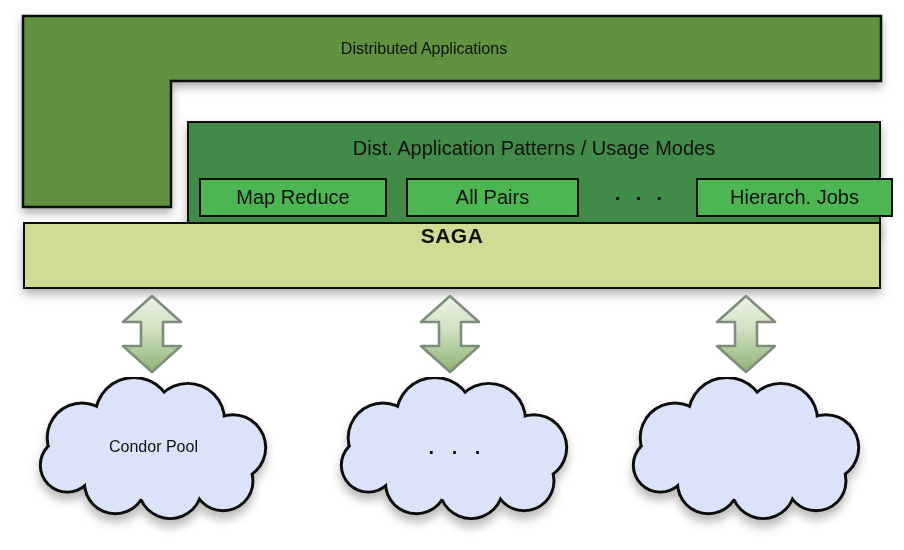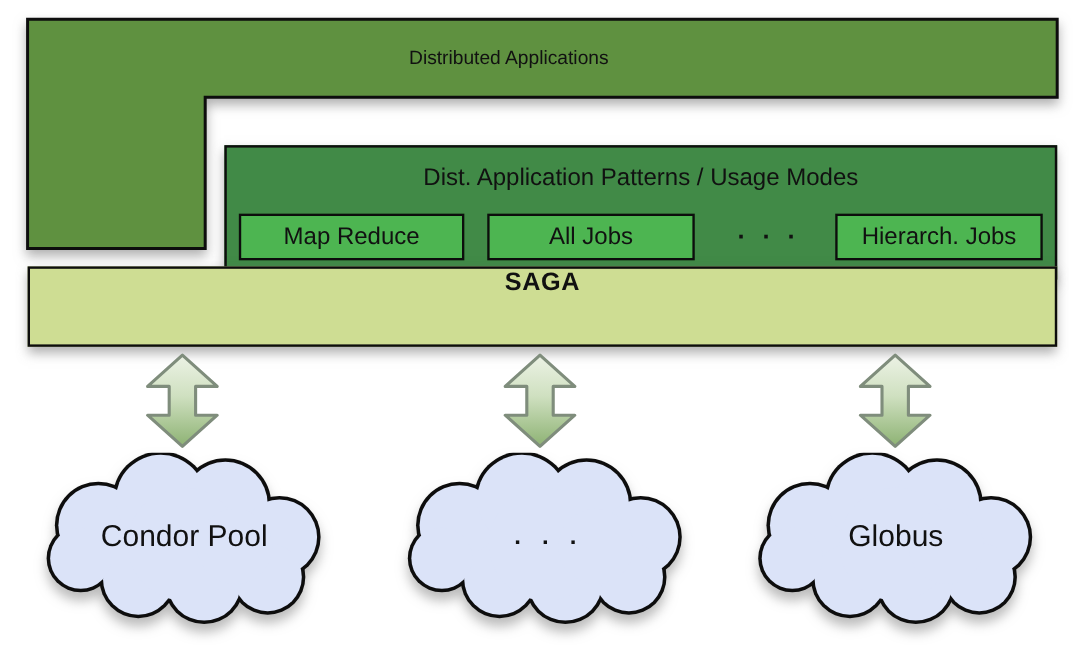--- a/index.html
+++ b/index.html
@@ -45,21 +45,21 @@
   }
   .pattern-item{
     position:absolute;top:55px;height:39px;box-sizing:border-box;
     background:var(--item-box);
     border:2px solid var(--outline);
     display:flex;align-items:center;justify-content:center;
     font-size:20px;
   }
   .item-mapreduce{left:10px;width:188px;}
   .item-allpairs{left:217px;width:173px;}
-  .item-hierarch{left:507px;width:173px;}
+  .item-hierarch{left:507px;width:197px;}
   .pattern-ellipsis{
     position:absolute;left:413px;top:55px;width:74px;height:39px;
     display:flex;align-items:center;justify-content:center;
     font-size:21px;font-weight:bold;letter-spacing:4px;text-indent:4px;
   }
 
   
   .saga-bar{
     left:23px;top:222px;width:858px;height:67px;box-sizing:border-box;
     background:var(--saga-box);
@@ -79,21 +79,21 @@
   .cloud-svg{position:absolute;top:377px;width:245px;height:147px;
     filter:drop-shadow(0px 7px 5px rgba(120,120,120,0.5));}
   .cloud-1{left:31px;}
   .cloud-2{left:332px;}
   .cloud-3{left:624px;}
   .cloud-outline-g{fill:var(--outline);}
   .cloud-fill-g{fill:var(--cloud-fill);}
   .cloud-label{
     top:377px;width:245px;height:140px;
     display:flex;align-items:center;justify-content:center;
-    font-size:25px;
+    font-size:16px;
   }
   .cloud-label-1{left:31px;}
   .cloud-label-2{left:332px;letter-spacing:6px;text-indent:6px;font-weight:bold;font-size:20px;}
   .cloud-label-3{left:624px;}
 </style>
 </head>
 <body>
 
 <div id="stage">
 
@@ -138,21 +138,21 @@
     <polygon class="lshape" points="23,16 881,16 881,81 171,81 171,207 23,207"></polygon>
   </svg>
   <div class="abs top-label">Distributed Applications</div>
 
   <div class="abs patterns-box">
     <div class="patterns-title">Dist. Application Patterns / Usage Modes</div>
     <div class="pattern-item item-mapreduce">
       <span>Map Reduce</span>
     </div>
     <div class="pattern-item item-allpairs">
-      <span>All Jobs</span>
+      <span>All Pairs</span>
     </div>
     <div class="pattern-ellipsis">· · ·</div>
     <div class="pattern-item item-hierarch">
       <span>Hierarch. Jobs</span>
     </div>
   </div>
 
   <div class="abs saga-bar">
     <span>SAGA</span>
   </div>
@@ -172,15 +172,14 @@
   </svg>
   <svg class="cloud-svg cloud-2" viewBox="0 0 250 150">
     <use href="#cloudSym"></use>
   </svg>
   <svg class="cloud-svg cloud-3" viewBox="0 0 250 150">
     <use href="#cloudSym"></use>
   </svg>
 
   <div class="abs cloud-label cloud-label-1">Condor Pool</div>
   <div class="abs cloud-label cloud-label-2">. . .</div>
-  <div class="abs cloud-label cloud-label-3">Globus</div>
 
 </div>
 
 </body></html>

